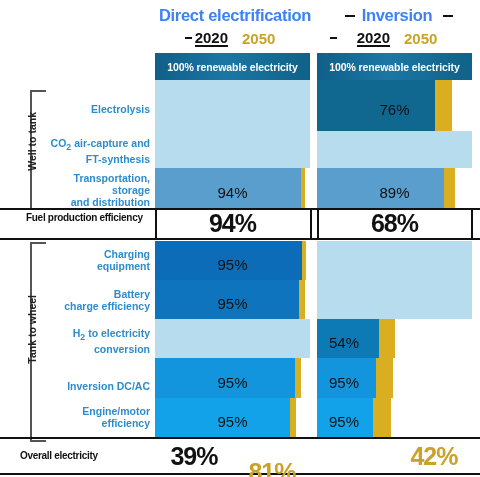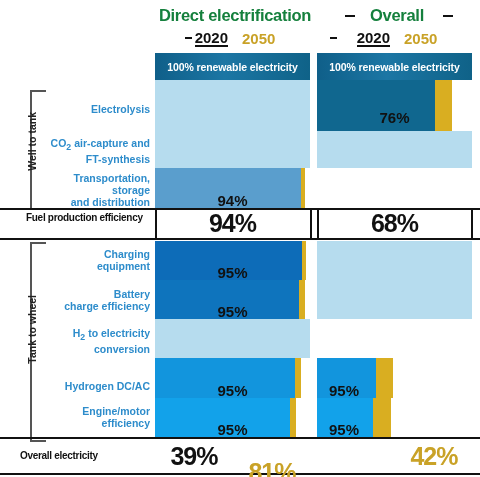--- a/index.html
+++ b/index.html
@@ -7,21 +7,21 @@
     width:480px;height:477px;
     background:#ffffff;
     font-family:"Liberation Sans", sans-serif;
     overflow:hidden;
     position:relative;
   }
   .stage{position:absolute;left:0;top:0;width:480px;height:477px;}
 
   
   .col-title{
-    position:absolute;font-weight:bold;color:#15803d;text-align:center;
+    position:absolute;font-weight:bold;color:#3b82f6;text-align:center;
     letter-spacing:-0.3px;
   }
   .title-direct{left:150px;top:6px;width:170px;font-size:16.5px;}
   .title-hydrogen{left:322px;top:6px;width:150px;font-size:16.5px;}
   .title-dash{position:absolute;top:15px;height:2px;background:#111;width:10px;}
   .dash-h-l{left:345px;}
   .dash-h-r{left:443px;}
 
   .yearrow{position:absolute;top:28px;height:20px;display:flex;align-items:center;justify-content:center;gap:14px;font-size:15px;font-weight:bold;}
   .yr-left{left:150px;width:170px;}
@@ -49,23 +49,23 @@
   }
   .arrow-l{left:155px;}
   .arrow-r{left:317px;}
 
   
   .row{position:absolute;width:155px;overflow:hidden;}
   .rowbg{position:absolute;left:0;top:0;width:100%;height:100%;background:#b6dcee;}
   .barfill{position:absolute;left:0;top:0;height:100%;}
   .baryellow{position:absolute;top:0;height:100%;background:#d9ae21;}
   .rowlabel{
-    position:absolute;left:0;top:12px;width:100%;height:100%;
+    position:absolute;left:0;top:4px;width:100%;height:100%;
     display:flex;align-items:center;justify-content:center;
-    font-size:15px;font-weight:bold;color:#111;z-index:3;
+    font-size:15px;font-weight:normal;color:#111;z-index:3;
   }
 
   
   .sidelabel{
     position:absolute;text-align:right;color:#2d8ccb;
     font-size:10.5px;font-weight:bold;line-height:12px;right:0;width:120px;
   }
   .labelbox{position:absolute;width:122px;left:28px;}
 
   .bracket{position:absolute;border:2px solid #555;border-right:none;width:14px;}
@@ -89,21 +89,21 @@
   .sumval.gold{color:#c9a227;}
 
   .vtick{position:absolute;width:2px;background:#111;}
 </style>
 </head>
 <body>
 
 <div class="stage">
 
   <div class="col-title title-direct">Direct electrification</div>
-  <div class="col-title title-hydrogen">Overall</div>
+  <div class="col-title title-hydrogen">Inversion</div>
   <div class="title-dash dash-h-l"></div>
   <div class="title-dash dash-h-r"></div>
 
   <div class="yearrow yr-left">
     <span class="y2020">2020</span>
     <span class="y2050">2050</span>
   </div>
   <div class="yearrow yr-right">
     <span class="y2020">2020</span>
     <span class="y2050">2050</span>
@@ -135,21 +135,21 @@
   <div class="labelbox" style="top:248px;">
       <div class="sidelabel">Charging<br>equipment</div>
     </div>
   <div class="labelbox" style="top:288px;">
       <div class="sidelabel">Battery<br>charge efficiency</div>
     </div>
   <div class="labelbox" style="top:327px;">
       <div class="sidelabel">H<sub>2</sub> to electricity<br>conversion</div>
     </div>
   <div class="labelbox" style="top:380px;">
-      <div class="sidelabel">Hydrogen DC/AC</div>
+      <div class="sidelabel">Inversion DC/AC</div>
     </div>
   <div class="labelbox" style="top:405px;">
       <div class="sidelabel">Engine/motor<br>efficiency</div>
     </div>
 
   <div class="row" style="left:155px;top:80px;height:51px;">
     <div class="rowbg" style="background:#b6dcee;"></div>
   </div>
 
   <div class="row" style="left:155px;top:131px;height:37px;">
@@ -199,29 +199,41 @@
     <div class="rowbg" style="background:#ffffff;"></div>
     <div class="barfill" style="width:76%;background:#10678f;"></div>
     <div class="baryellow" style="left:76%;width:11%;"></div>
     <div class="rowlabel">76%</div>
   </div>
 
   <div class="row" style="left:317px;top:131px;height:37px;">
     <div class="rowbg" style="background:#b6dcee;"></div>
   </div>
 
+  <div class="row" style="left:317px;top:168px;height:40px;">
+    <div class="rowbg" style="background:#ffffff;"></div>
+    <div class="barfill" style="width:82%;background:#5a9ecd;"></div>
+    <div class="baryellow" style="left:82%;width:7%;"></div>
+    <div class="rowlabel">89%</div>
+  </div>
 
   <div class="row" style="left:317px;top:241px;height:39px;">
     <div class="rowbg" style="background:#b6dcee;"></div>
   </div>
 
   <div class="row" style="left:317px;top:280px;height:39px;">
     <div class="rowbg" style="background:#b6dcee;"></div>
   </div>
 
+  <div class="row" style="left:317px;top:319px;height:39px;">
+    <div class="rowbg" style="background:#ffffff;"></div>
+    <div class="barfill" style="width:40%;background:#0d7ab5;"></div>
+    <div class="baryellow" style="left:40%;width:10%;"></div>
+    <div class="rowlabel" style="justify-content:flex-start;padding-left:12px;">54%</div>
+  </div>
 
   <div class="row" style="left:317px;top:358px;height:40px;">
     <div class="rowbg" style="background:#ffffff;"></div>
     <div class="barfill" style="width:38%;background:#1295dd;"></div>
     <div class="baryellow" style="left:38%;width:11%;"></div>
     <div class="rowlabel" style="justify-content:flex-start;padding-left:12px;">95%</div>
   </div>
 
   <div class="row" style="left:317px;top:398px;height:39px;">
     <div class="rowbg" style="background:#ffffff;"></div>

